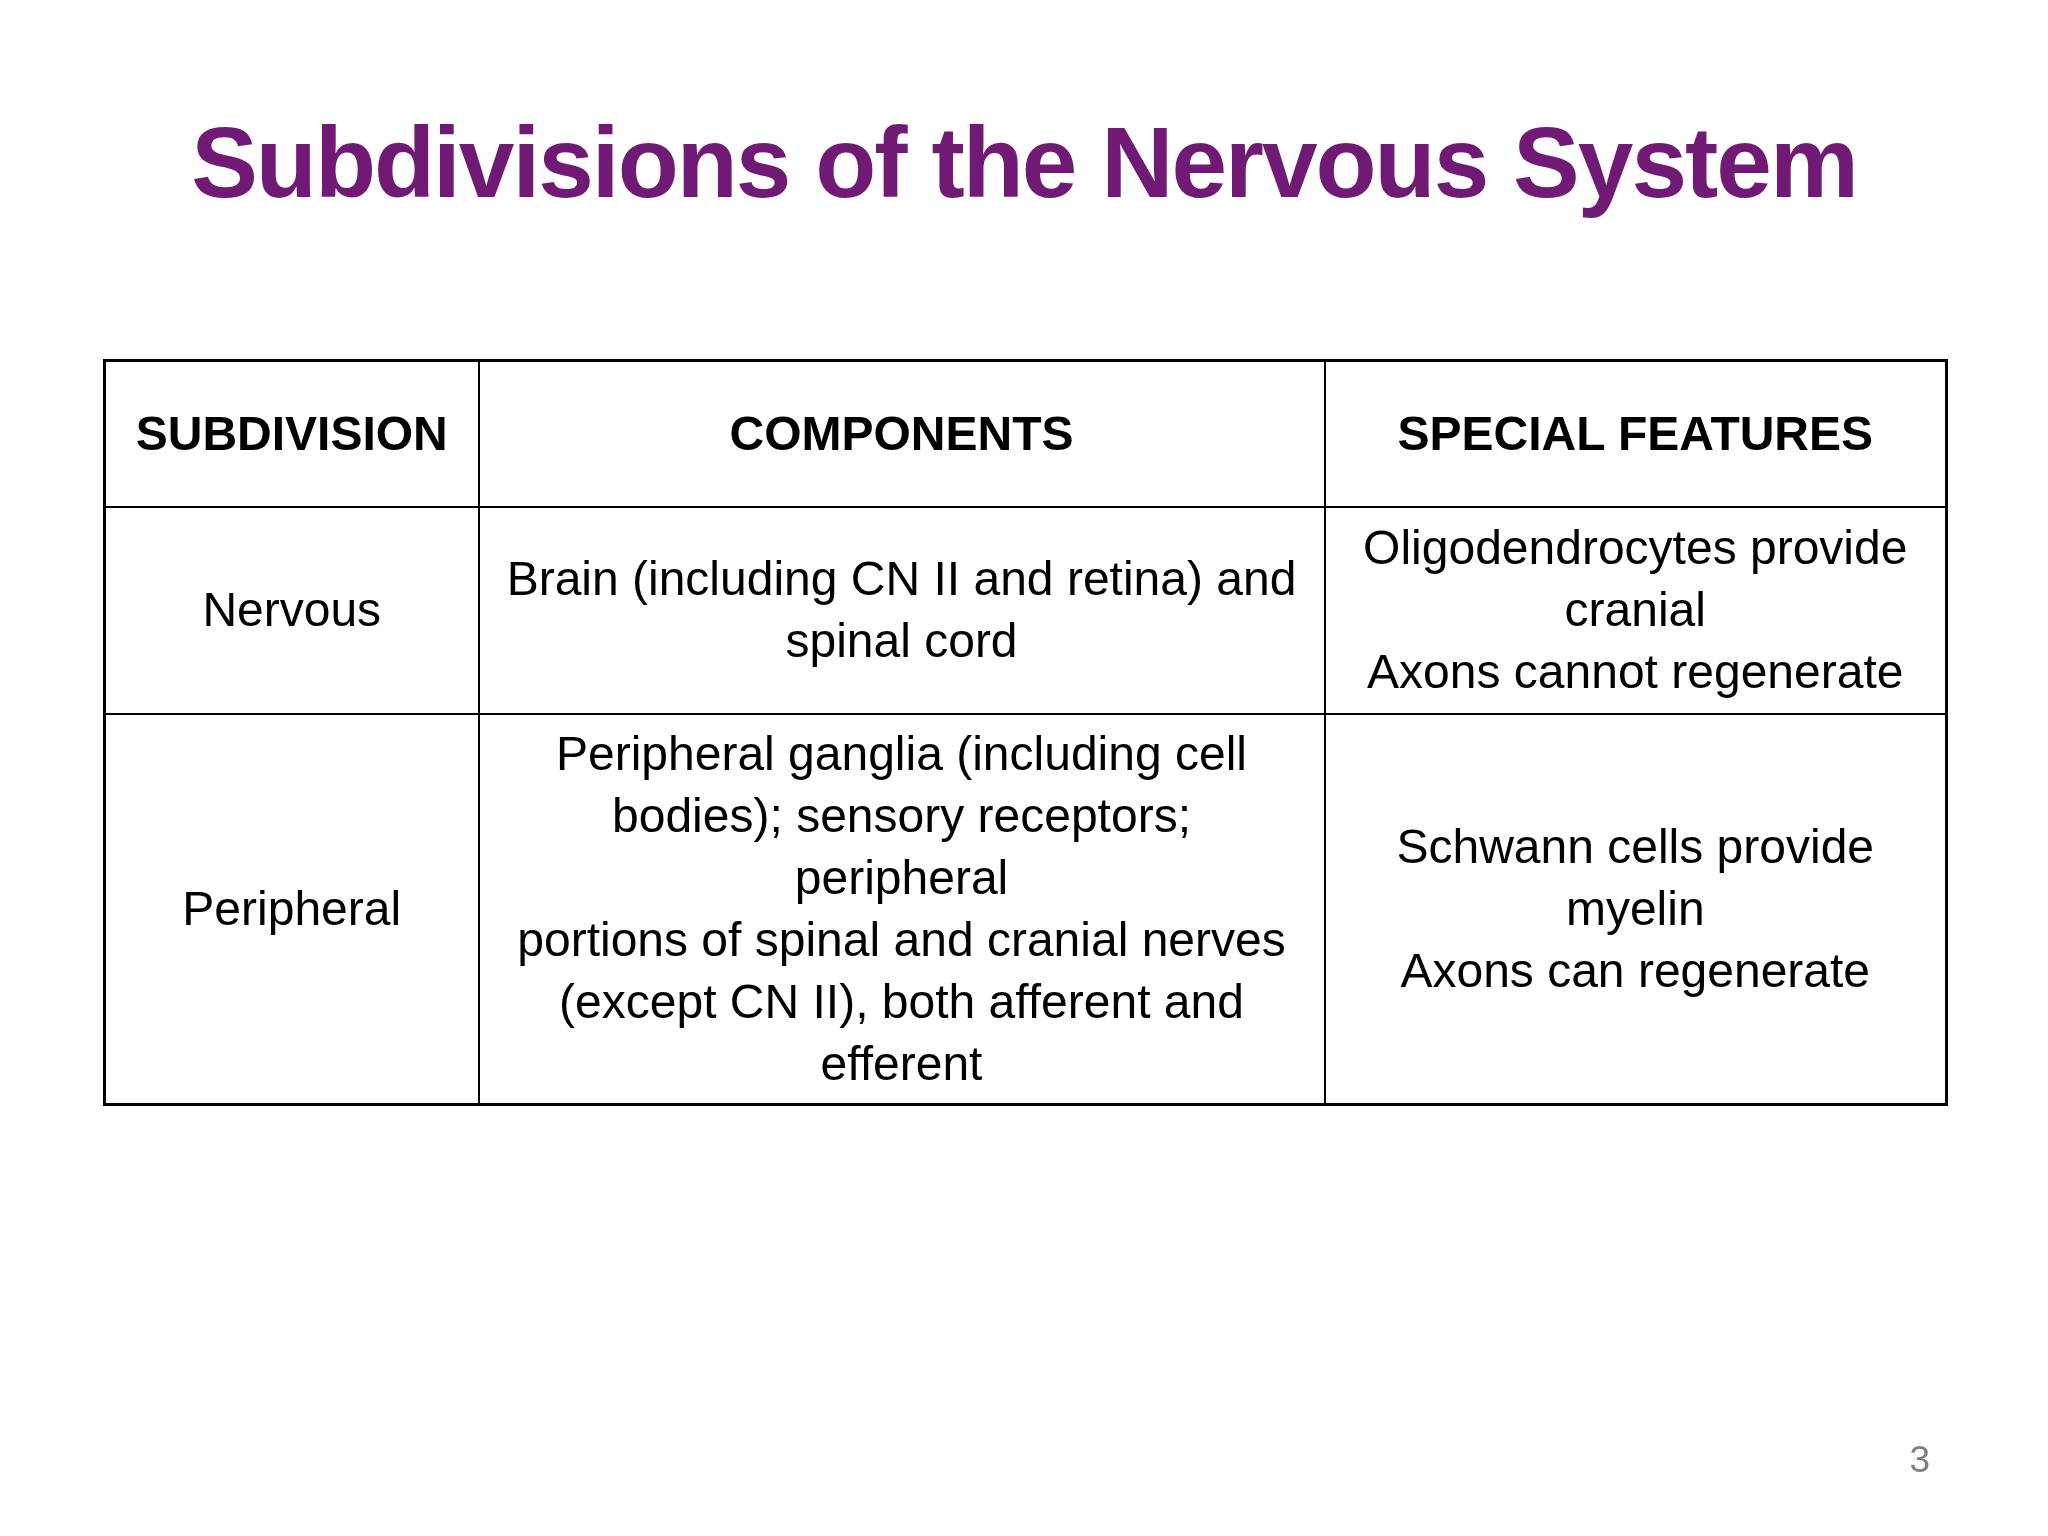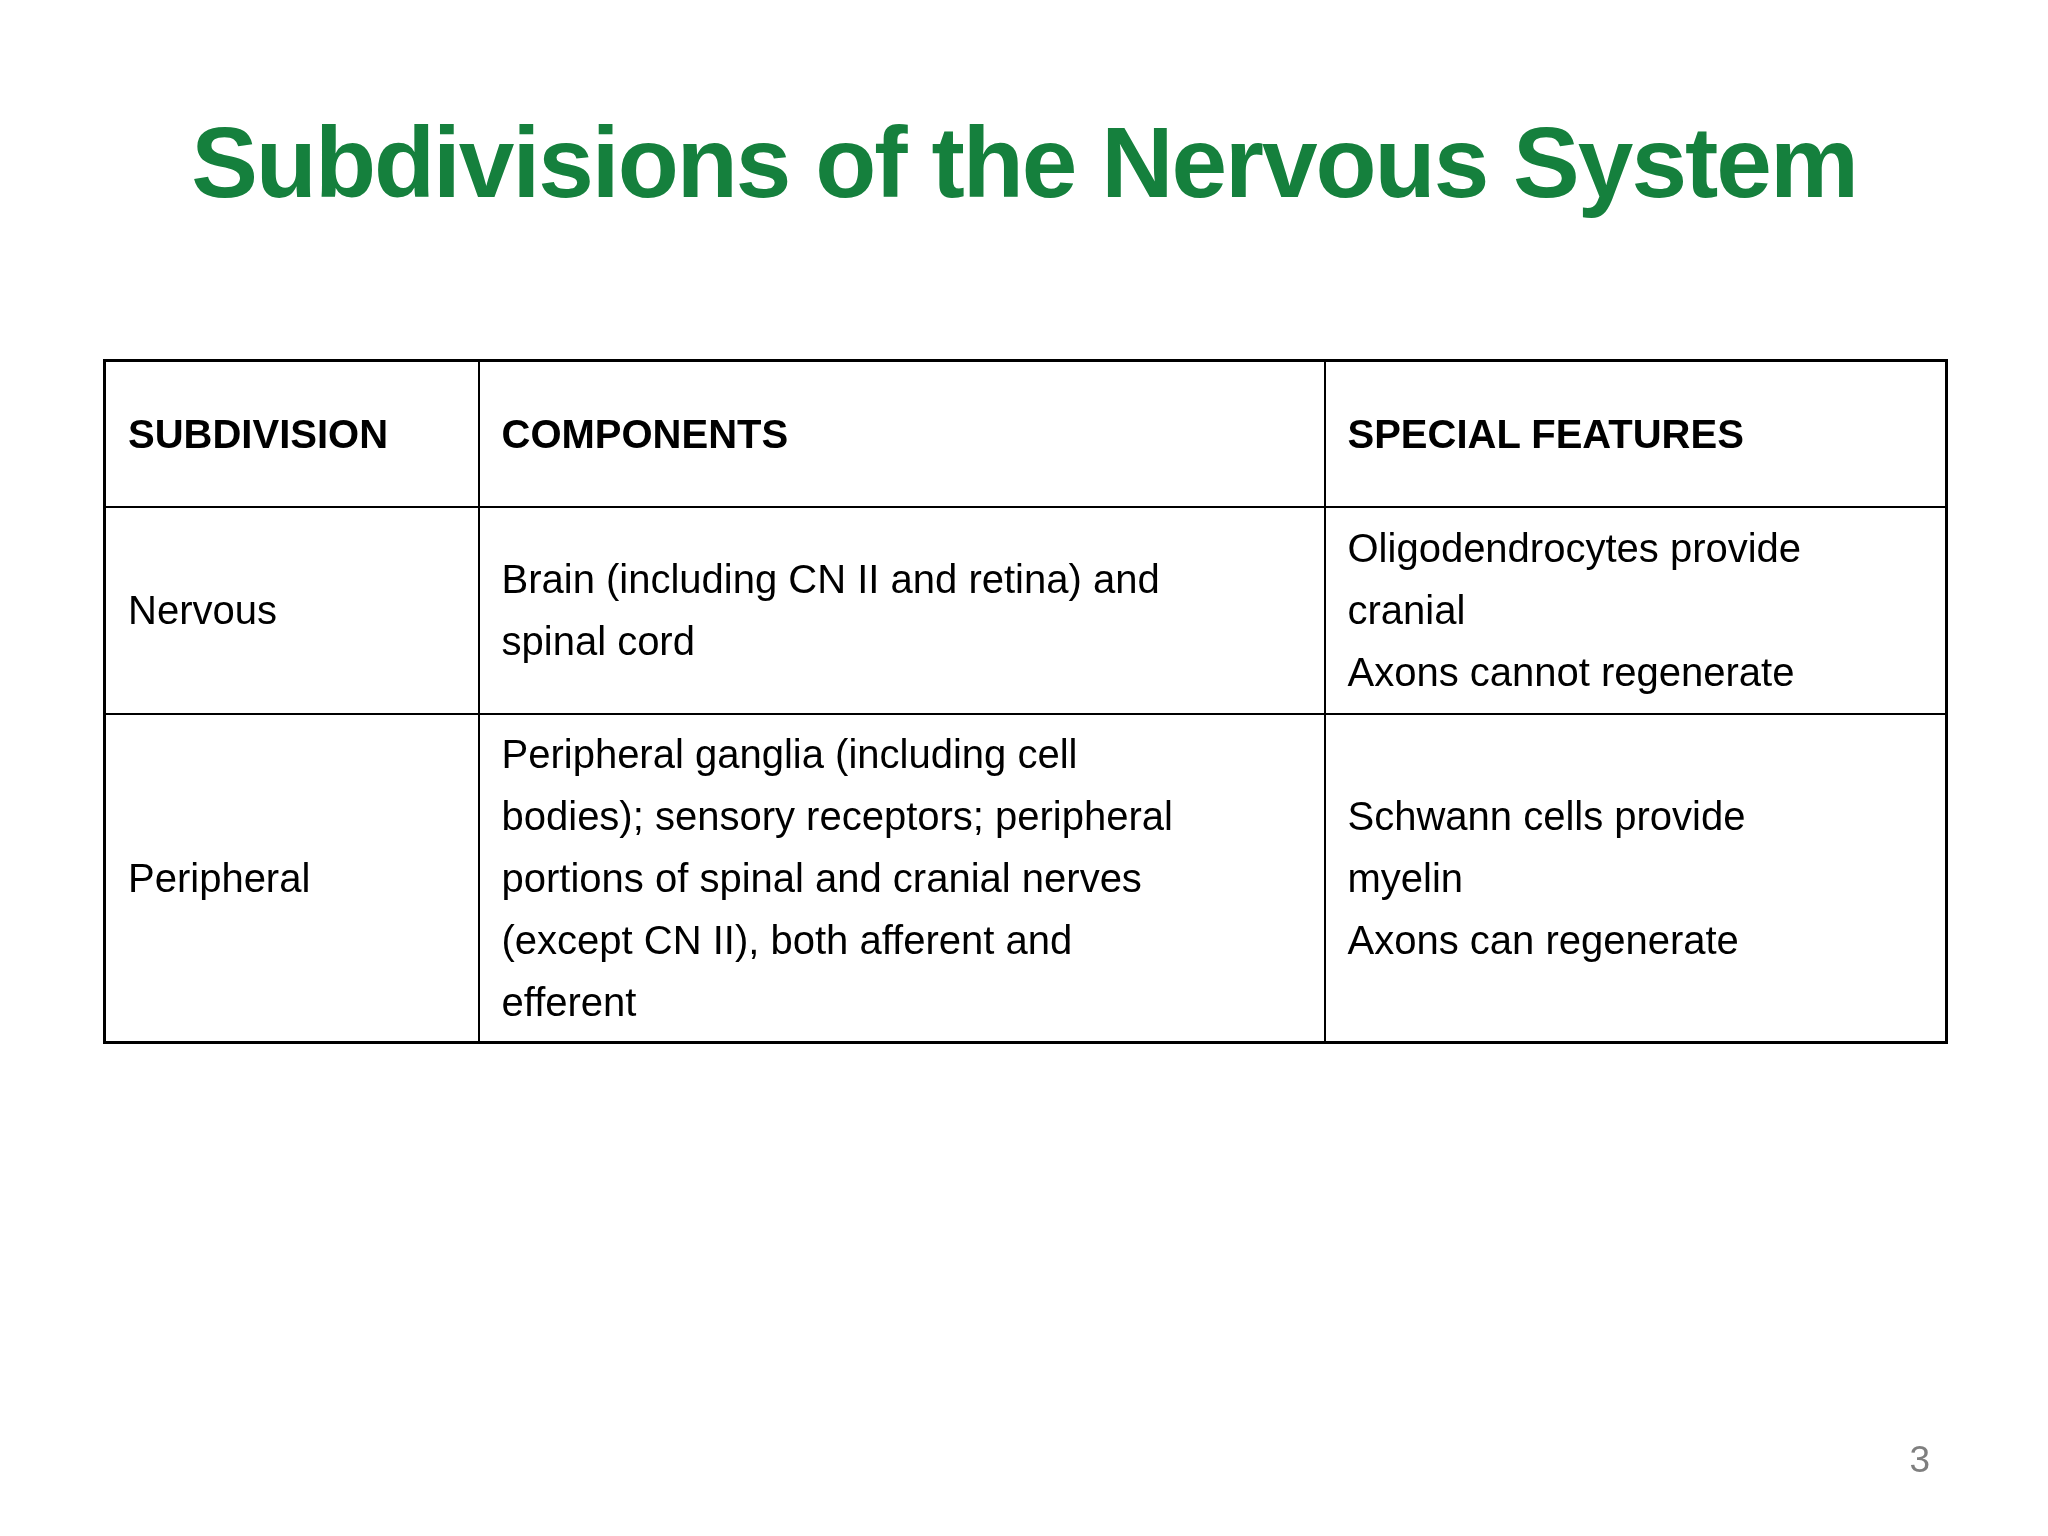--- a/index.html
+++ b/index.html
@@ -19,41 +19,41 @@
     position: absolute;
     top: 100px;
     left: 0;
     width: 100%;
     margin: 0;
     text-align: center;
     font-size: 100px;
     font-weight: 700;
     line-height: 1.25;
     letter-spacing: -2px;
-    color: #15803d;
+    color: #701a75;
   }
   table.subdivisions-table {
     position: absolute;
     left: 103px;
     top: 359px;
     width: 1842px;
     border-collapse: collapse;
     table-layout: fixed;
     border: 3px solid #000000;
   }
   table.subdivisions-table col.c1 { width: 374px; }
   table.subdivisions-table col.c2 { width: 846px; }
   table.subdivisions-table col.c3 { width: 622px; }
   table.subdivisions-table th,
   table.subdivisions-table td {
     border: 2px solid #000000;
     vertical-align: middle;
-    text-align: left;
+    text-align: center;
     padding: 8px 22px;
-    font-size: 40px;
+    font-size: 48px;
     line-height: 62px;
     white-space: pre-line;
     color: #000000;
   }
   table.subdivisions-table th {
     font-weight: 700;
   }
   table.subdivisions-table td {
     font-weight: 400;
   }

